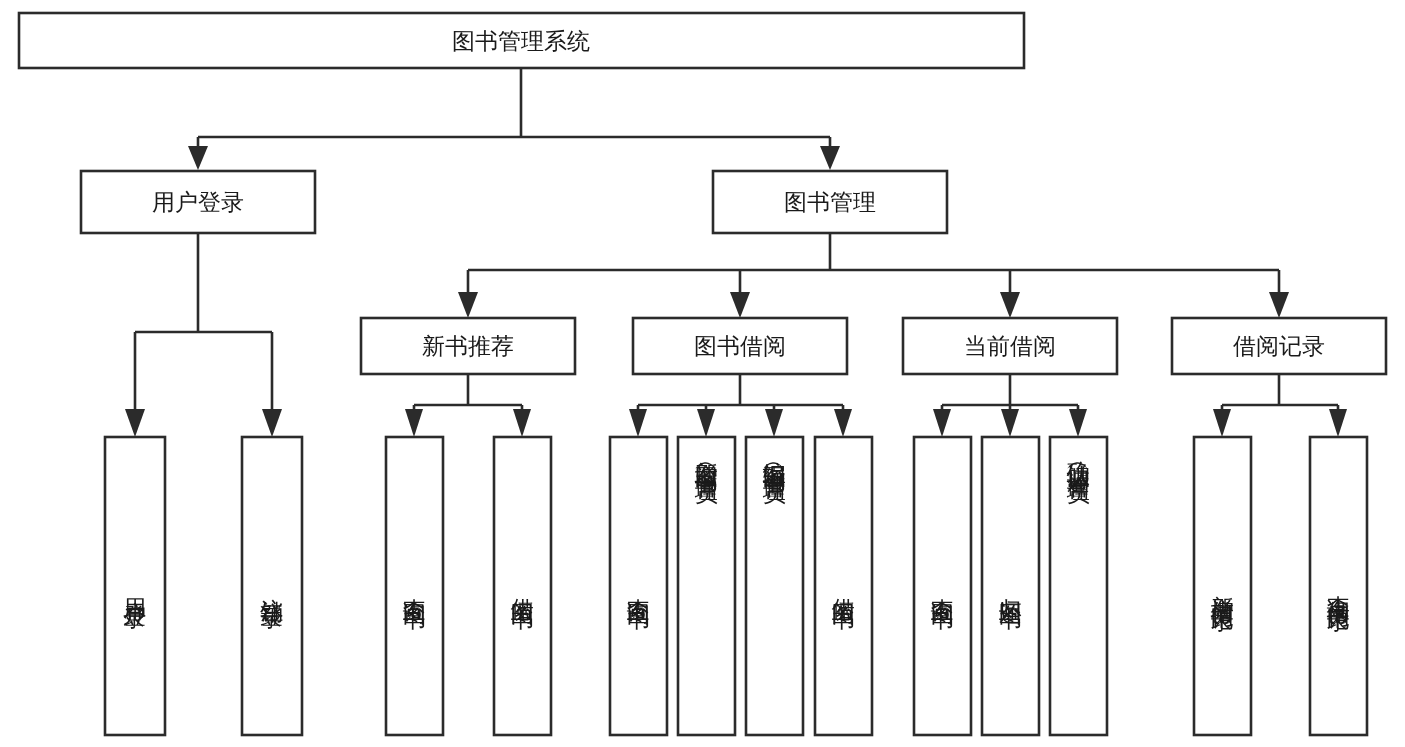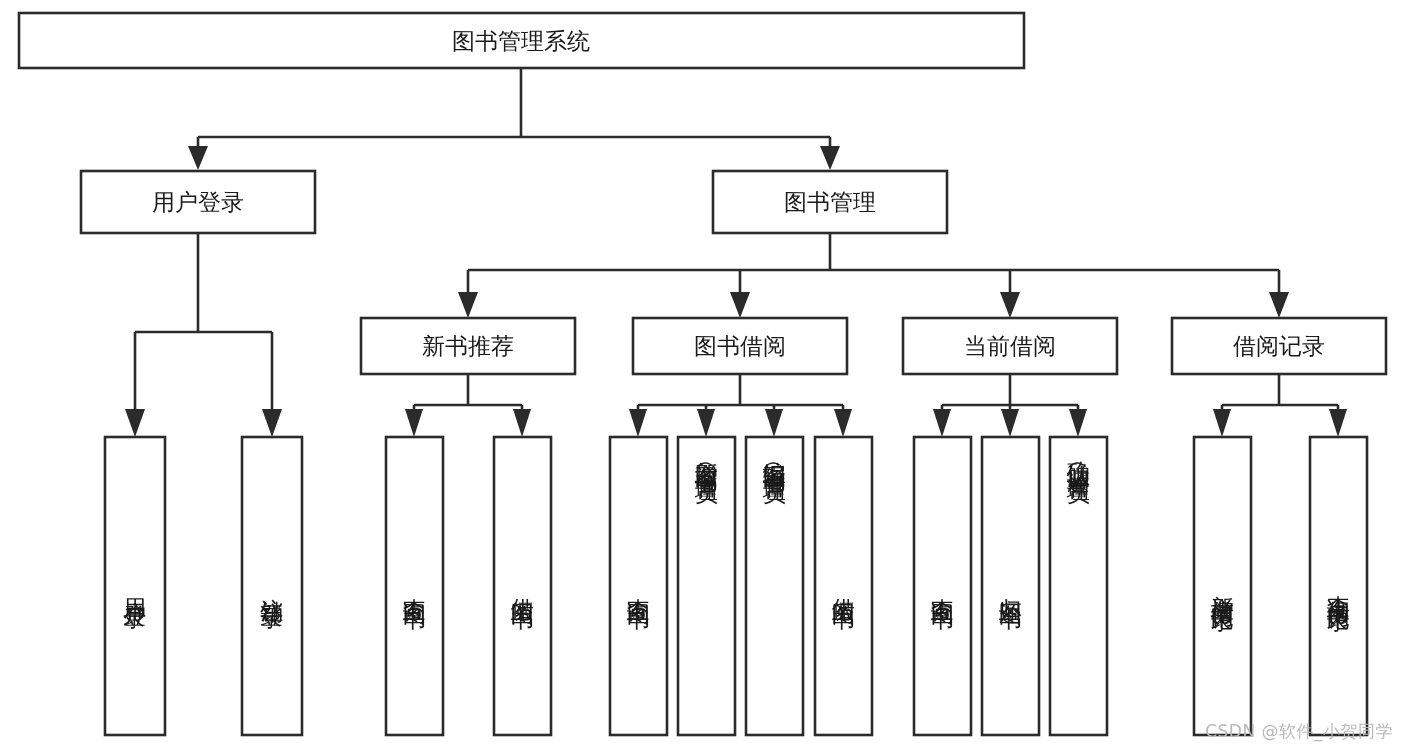--- a/index.html
+++ b/index.html
@@ -211,15 +211,14 @@
   <div class="leaf-label" style="left:746px; top:443px; width:57px; height:292px; justify-content:flex-start; display:flex; align-items:center;">编辑图书（管理员）</div>
   <div class="leaf-label" style="left:815px; top:437px; width:57px; height:298px; justify-content:center; display:flex; align-items:center;">借阅图书</div>
 
   <div class="leaf-label" style="left:914px; top:437px; width:57px; height:298px; justify-content:center; display:flex; align-items:center;">查询图书</div>
   <div class="leaf-label" style="left:982px; top:437px; width:57px; height:298px; justify-content:center; display:flex; align-items:center;">归还图书</div>
   <div class="leaf-label" style="left:1050px; top:443px; width:57px; height:292px; justify-content:flex-start; display:flex; align-items:center;">确认归还（管理员）</div>
 
   <div class="leaf-label" style="left:1194px; top:437px; width:57px; height:298px; justify-content:center; display:flex; align-items:center;">新增借阅记录</div>
   <div class="leaf-label" style="left:1310px; top:437px; width:57px; height:298px; justify-content:center; display:flex; align-items:center;">查询借阅记录</div>
 
-  <div class="watermark">CSDN @软件_小贺同学</div>
 
 </div>
 
 </body></html>

